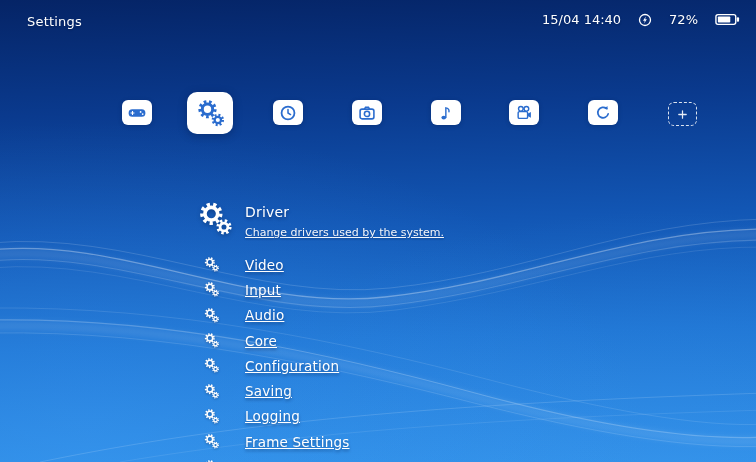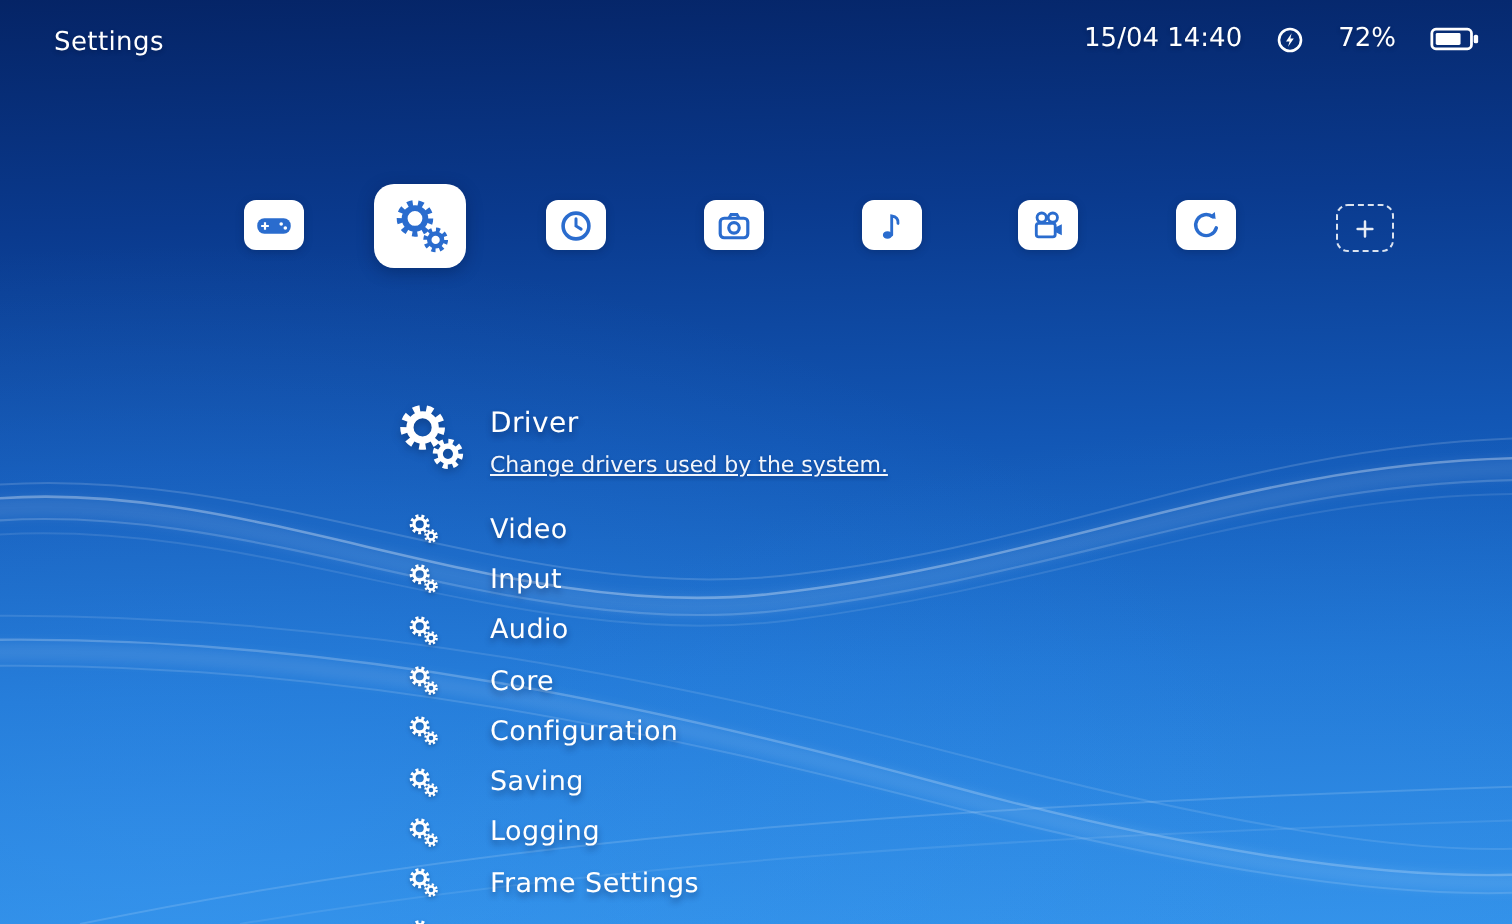--- a/index.html
+++ b/index.html
@@ -28,21 +28,21 @@
   .tile.add{background:transparent;border:1.5px dashed rgba(255,255,255,.85);color:rgba(255,255,255,.9);box-shadow:none;width:27px;height:22px;}
   .tile.add svg{width:11px;height:11px;}
 
   .focus-entry{position:absolute;left:196px;top:164px;display:flex;align-items:flex-start;margin-top:36px;}
   .focus-entry .big-gear{width:38px;height:38px;color:#fff;filter:drop-shadow(0 2px 2px rgba(0,25,70,.35));}
   .focus-text{margin-left:11px;padding-top:4px;}
   .focus-label{font-size:14px;letter-spacing:.2px;text-shadow:0 2px 3px rgba(0,25,70,.45);}
   .focus-sub{margin-top:6px;font-size:11px;opacity:.95;text-shadow:0 1px 2px rgba(0,25,70,.45);text-decoration:underline;}
 
   .menu{position:absolute;left:0;top:252px;width:756px;}
-  .menu-row{display:flex;align-items:center;height:25.3px;padding-left:203px;}
+  .menu-row{display:flex;align-items:center;height:25.3px;padding-left:203px;text-decoration:underline;}
   .menu-row svg{width:17px;height:17px;color:#fff;flex:0 0 auto;filter:drop-shadow(0 1px 1px rgba(0,25,70,.35));}
   .menu-row .lbl{margin-left:25px;font-size:13.5px;letter-spacing:.2px;text-shadow:0 2px 3px rgba(0,25,70,.45);}
 </style>
 </head>
 <body>
 
 <div class="stage">
 
   <svg width="0" height="0" style="position:absolute" aria-hidden="true">
     <defs>

